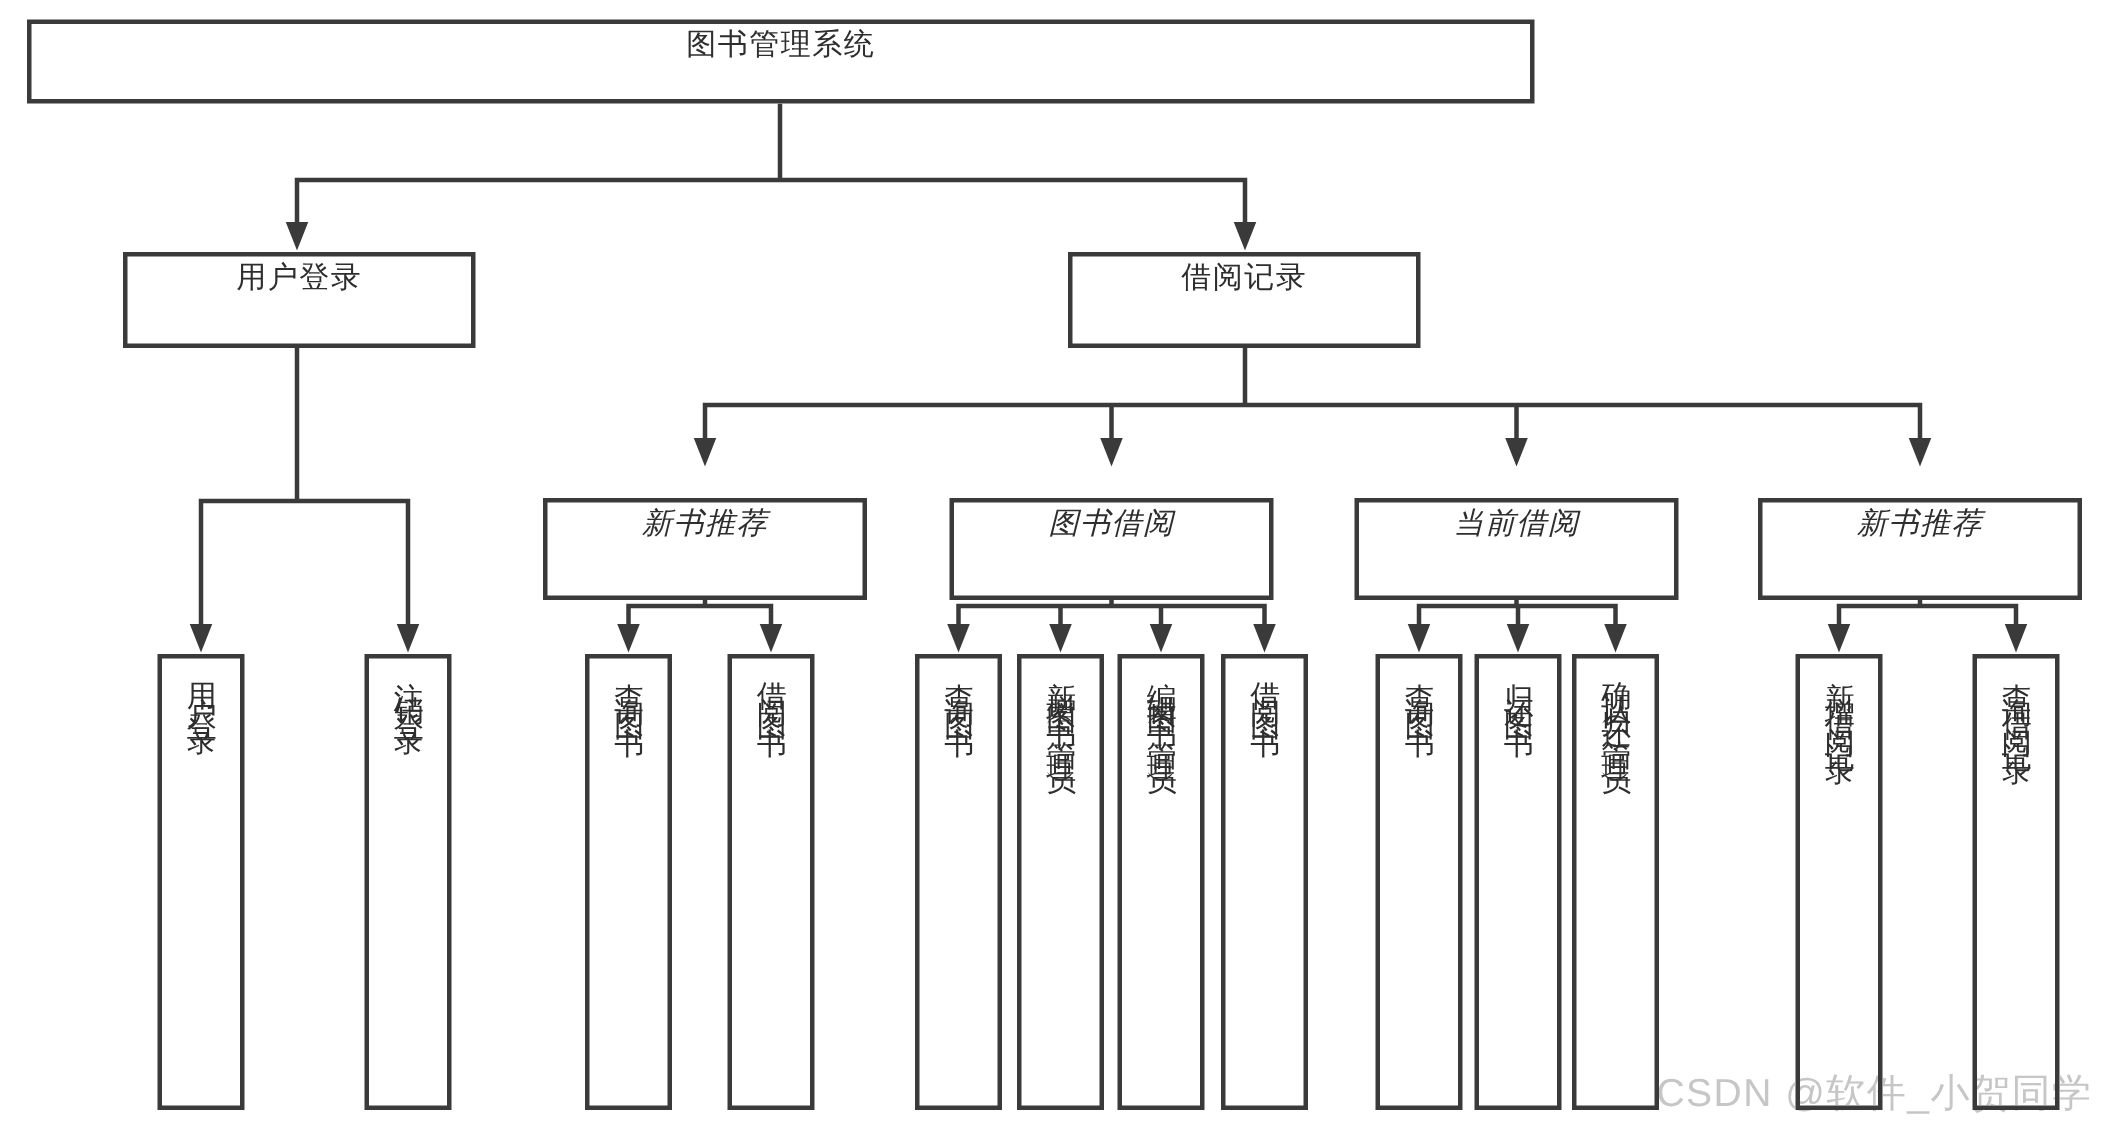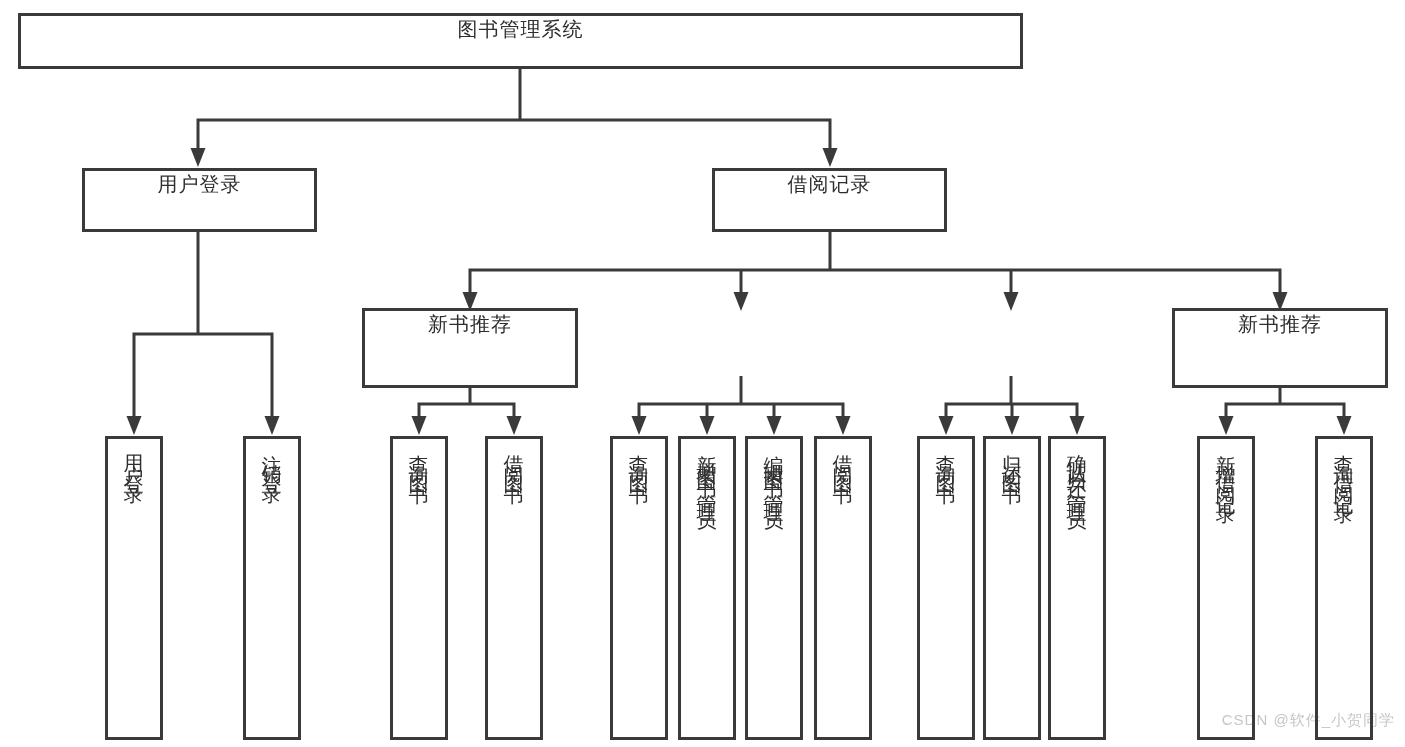--- a/index.html
+++ b/index.html
@@ -22,36 +22,36 @@
     border: 3px solid #3a3a3a;
     background: #ffffff;
     display: flex;
     align-items: flex-start;
     justify-content: center;
     color: #2e2e2e;
   }
   .hlabel { font-size: 20px; letter-spacing: 1px; white-space: nowrap; }
   .n1 { left: 18px; top: 13px; width: 1005px; height: 56px; }
   .n2 { top: 168px; width: 235px; height: 64px; }
-  .n3 { top: 308px; width: 216px; height: 80px; }
+  .n3 { top: 332px; width: 216px; height: 68px; font-style: italic; }
   .leaf { top: 436px; width: 58px; height: 304px; }
   .leaf .vtext {
     writing-mode: vertical-rl;
     text-orientation: mixed;
     font-size: 20px;
     line-height: 1;
     letter-spacing: 10px;
     white-space: nowrap;
   }
   .leaf .tight { letter-spacing: 8px; }
   .watermark {
     position: absolute;
     top: 711px;
     right: 10px;
-    font-size: 15px;
+    font-size: 26px;
     letter-spacing: 1px;
     color: #c6c6c6;
     mix-blend-mode: darken;
     z-index: 5;
     white-space: nowrap;
   }
 </style>
 </head>
 <body>
 
@@ -104,20 +104,26 @@
   <div class="box n2" style="left:82px">
     <span class="hlabel">用户登录</span>
   </div>
   <div class="box n2" style="left:712px">
     <span class="hlabel">借阅记录</span>
   </div>
 
   <div class="box n3" style="left:362px">
     <span class="hlabel">新书推荐</span>
   </div>
+  <div class="box n3" style="left:633px">
+    <span class="hlabel">图书借阅</span>
+  </div>
+  <div class="box n3" style="left:903px">
+    <span class="hlabel">当前借阅</span>
+  </div>
   <div class="box n3" style="left:1172px">
     <span class="hlabel">新书推荐</span>
   </div>
 
   <div class="box leaf" style="left:105px">
     <span class="vtext">用户登录</span>
   </div>
   <div class="box leaf" style="left:243px">
     <span class="vtext">注销登录</span>
   </div>

